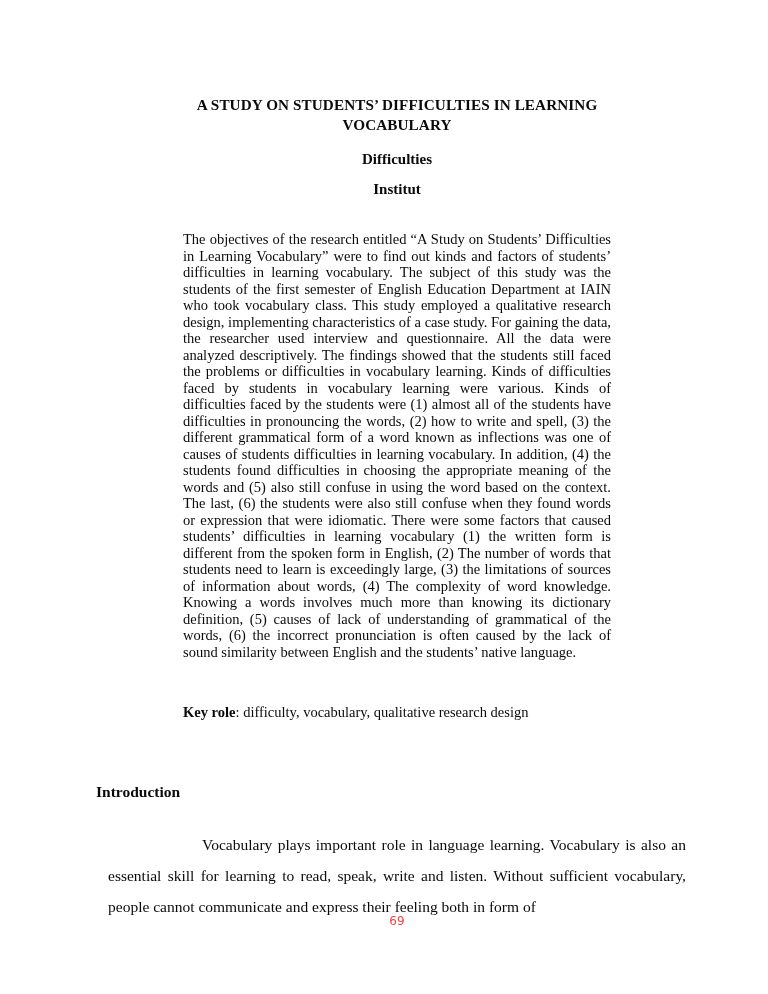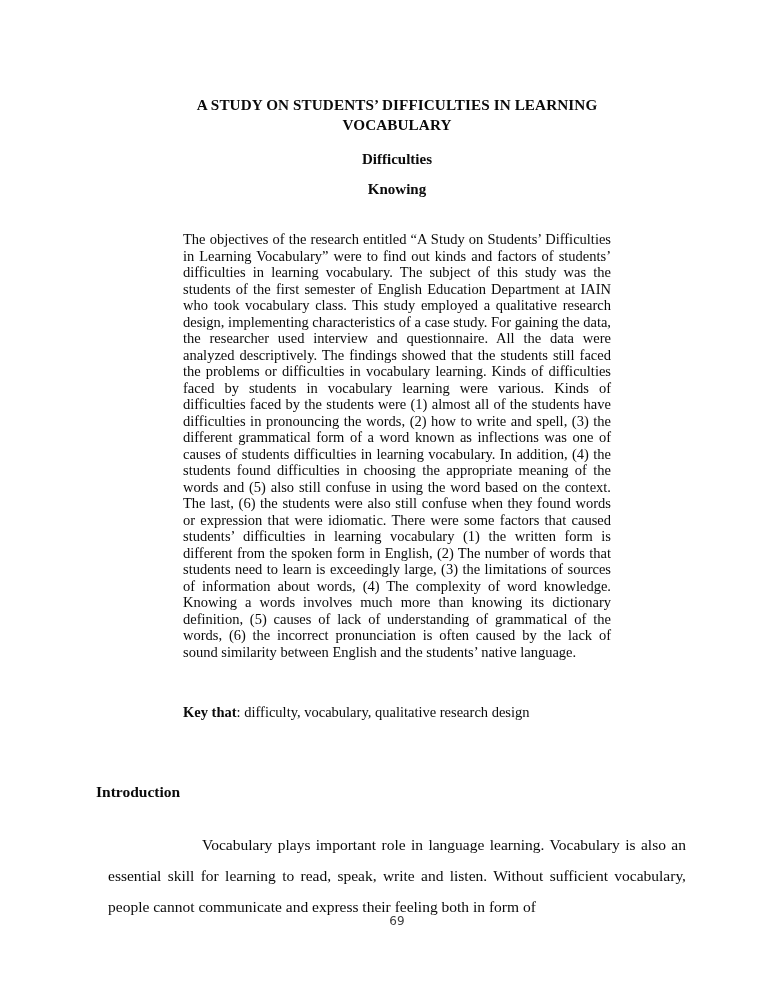--- a/index.html
+++ b/index.html
@@ -88,37 +88,37 @@
     text-indent: 94px;
   }
   .page-number {
     position: absolute;
     left: 183px;
     top: 914px;
     width: 428px;
     text-align: center;
     font-family: "DejaVu Sans", sans-serif;
     font-size: 12px;
-    color: #404040;
+    color: #ef4444;
   }
 </style>
 </head>
 <body>
 
 <div class="page">
 
   <div class="head-block">
     <h1 class="paper-title">A STUDY ON STUDENTS’ DIFFICULTIES IN LEARNING VOCABULARY</h1>
     <div class="author-name">Difficulties</div>
-    <div class="abstract-heading">Knowing</div>
+    <div class="abstract-heading">Institut</div>
   </div>
 
   <p class="abstract-text">The objectives of the research entitled “A Study on Students’ Difficulties in Learning Vocabulary” were to find out kinds and factors of students’ difficulties in learning vocabulary.  The subject of this study was the students of the first semester of English Education Department at IAIN who took vocabulary class. This study employed a qualitative research design, implementing characteristics of a case study. For gaining the data, the researcher used interview and questionnaire. All the data were analyzed descriptively. The findings showed that the students still faced the problems or difficulties in vocabulary learning. Kinds of difficulties faced by students in vocabulary learning were various. Kinds of difficulties faced by the students were (1) almost all of the students have difficulties in pronouncing the words, (2) how to write and spell, (3) the different grammatical form of a word known as inflections was one of causes of students difficulties in learning vocabulary. In addition, (4) the students found difficulties in choosing the appropriate meaning of the words and (5) also still confuse in using the word based on the context. The last, (6) the students were also still confuse when they found words or expression that were idiomatic. There were some factors that caused students’ difficulties in learning vocabulary (1) the written form is different from the spoken form in English, (2) The number of words that students need to learn is exceedingly large, (3) the limitations of sources of information about words, (4) The complexity of word knowledge. Knowing a words involves much more than knowing its dictionary definition, (5) causes of lack of understanding of grammatical of the words, (6) the incorrect pronunciation is often caused by the lack of sound similarity between English and the students’ native language.</p>
 
-  <p class="keywords-line"><span class="kw-label">Key that</span><span>: difficulty, vocabulary, qualitative research design</span></p>
+  <p class="keywords-line"><span class="kw-label">Key role</span><span>: difficulty, vocabulary, qualitative research design</span></p>
 
   <h2 class="intro-heading">Introduction</h2>
 
   <p class="intro-paragraph">Vocabulary plays important role in language learning. Vocabulary is also an essential skill for learning to read, speak, write and listen. Without sufficient vocabulary, people cannot communicate and express their feeling both in form of</p>
 
   <div class="page-number">69</div>
 
 </div>
 
 </body></html>

